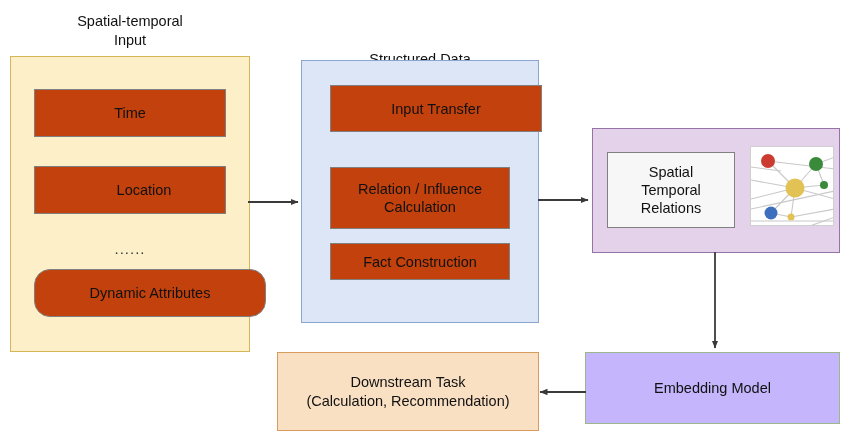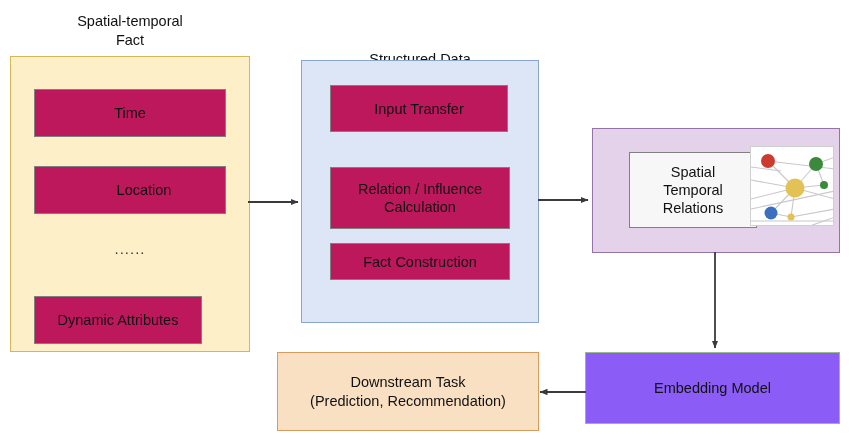--- a/index.html
+++ b/index.html
@@ -27,21 +27,21 @@
   }
   .container-box {
     position: absolute;
     box-sizing: border-box;
     border-width: 1.5px;
     border-style: solid;
   }
   .inner-box {
     position: absolute;
     box-sizing: border-box;
-    background: #be185d;
+    background: #c2410c;
     border: 1.5px solid #808080;
     display: flex;
     align-items: center;
     justify-content: center;
     text-align: center;
     font-size: 14.5px;
     color: #111111;
     line-height: 18px;
     white-space: pre-line;
   }
@@ -77,47 +77,47 @@
     border: 1px solid #cfcfcf;
     overflow: hidden;
   }
 </style>
 </head>
 <body>
 
 <div id="canvas">
 
   <div class="caption" style="left:10px; top:12px; width:240px;">Spatial-temporal
-Fact</div>
+Input</div>
 
   <div class="container-box" style="left:10px; top:56px; width:240px; height:296px; background:#fdf0c9; border-color:#d6b656;"></div>
 
   <div class="inner-box" style="left:34px; top:89px; width:192px; height:48px;">Time</div>
 
   <div class="inner-box" style="left:34px; top:166px; width:192px; height:48px;padding-left:28px;">Location</div>
 
   <div class="ellipsis" style="left:34px; top:240px; width:192px;">......</div>
 
-  <div class="inner-box" style="left:34px; top:296px; width:168px; height:48px;">Dynamic Attributes</div>
+  <div class="inner-box" style="left:34px; top:269px; width:232px; height:48px;border-radius:16px;">Dynamic Attributes</div>
 
   <div class="caption" style="left:301px; top:22px; width:238px;margin-top:28px;">Structured Data</div>
 
   <div class="container-box" style="left:301px; top:60px; width:238px; height:263px; background:#dce6f7; border-color:#8ba5cc;"></div>
 
-  <div class="inner-box" style="left:330px; top:85px; width:178px; height:47px;">Input Transfer</div>
+  <div class="inner-box" style="left:330px; top:85px; width:212px; height:47px;">Input Transfer</div>
 
   <div class="inner-box" style="left:330px; top:167px; width:180px; height:62px;">Relation / Influence
 Calculation</div>
 
   <div class="inner-box" style="left:330px; top:243px; width:180px; height:37px;">Fact Construction</div>
 
 
   <div class="container-box" style="left:592px; top:128px; width:248px; height:125px; background:#e3d2ea; border-color:#9673a6;"></div>
 
-  <div class="inner-box" style="left:607px; top:152px; width:128px; height:76px; background:#f7f7f7;margin-left:22px;">Spatial
+  <div class="inner-box" style="left:607px; top:152px; width:128px; height:76px; background:#f7f7f7;">Spatial
 Temporal
 Relations</div>
 
   <div class="graph-panel" style="left:750px; top:146px; width:84px; height:80px;">
     <svg width="84" height="80" viewBox="0 0 84 80">
       <g stroke="#c8c8c8" stroke-width="1.1" fill="none">
         <line x1="17" y1="14" x2="44" y2="41"></line>
         <line x1="17" y1="14" x2="84" y2="22"></line>
         <line x1="65" y1="17" x2="44" y2="41"></line>
         <line x1="65" y1="17" x2="73" y2="38"></line>
@@ -139,24 +139,24 @@
         <circle cx="17" cy="14" r="7.0" fill="#cc3b30"></circle>
         <circle cx="65" cy="17" r="7.0" fill="#3b8a3b"></circle>
         <circle cx="44" cy="41" r="9.5" fill="#e2c254"></circle>
         <circle cx="73" cy="38" r="4.0" fill="#3b8a3b"></circle>
         <circle cx="20" cy="66" r="6.5" fill="#3d6fbf"></circle>
         <circle cx="40" cy="70" r="3.5" fill="#e2c254"></circle>
       </g>
     </svg>
   </div>
 
-  <div class="plain-box" style="left:585px; top:352px; width:255px; height:72px; background:#8b5cf6; border-color:#9ab88c;">Embedding Model</div>
+  <div class="plain-box" style="left:585px; top:352px; width:255px; height:72px; background:#c4b5fd; border-color:#9ab88c;">Embedding Model</div>
 
   <div class="plain-box" style="left:277px; top:352px; width:262px; height:79px; background:#fae0c3; border-color:#d79b5e;">Downstream Task
-(Prediction, Recommendation)</div>
+(Calculation, Recommendation)</div>
 
   <svg class="arrow-svg" style="left:248px; top:190px;" width="58" height="24" viewBox="0 0 58 24">
     <defs>
       <marker id="ah-r1" markerWidth="9" markerHeight="9" refX="7.5" refY="3.2" orient="auto" markerUnits="userSpaceOnUse">
         <path d="M0,0 L8,3.2 L0,6.4 z" fill="#3a3a3a"></path>
       </marker>
     </defs>
     <line x1="0" y1="12" x2="50" y2="12" stroke="#3a3a3a" stroke-width="1.8" marker-end="url(#ah-r1)"></line>
   </svg>
 

